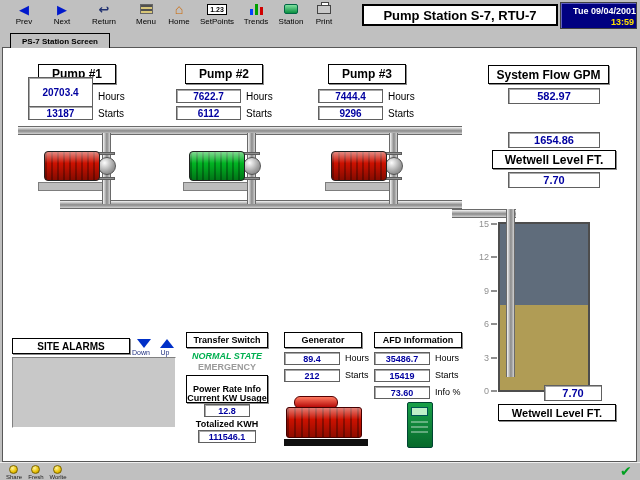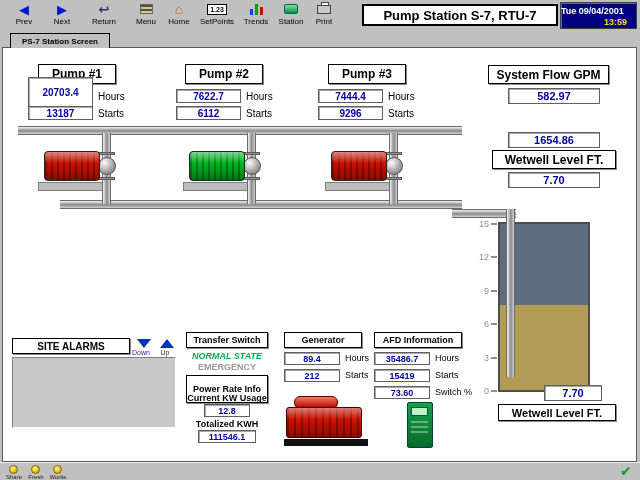--- a/index.html
+++ b/index.html
@@ -7,22 +7,22 @@
   .screen { position:relative; width:640px; height:480px; background:#c0c0c0; overflow:hidden; }
   .abs { position:absolute; }
 
   
   .toolbar { position:absolute; left:0; top:0; width:640px; height:32px; background:#c0c0c0; }
   .tbtn { position:absolute; top:1px; height:30px; text-align:center; cursor:pointer; }
   .ticn { height:16px; display:flex; align-items:center; justify-content:center; }
   .tlbl { font-size:8px; color:#000; line-height:9px; }
   .titlebox { position:absolute; background:#fff; border:2px solid #000; display:flex; align-items:center; justify-content:center; font-weight:bold; font-size:13px; }
   .datebox { position:absolute; background:#000080; border:1px solid #404040; box-shadow:inset 1px 1px 0 #6060c0; }
-  .dateline { font-size:9px; font-weight:bold; color:#ffffff; text-align:left; margin-top:3px; }
-  .timeline { font-size:9px; font-weight:bold; color:#ffe000; text-align:right; padding-right:9px; margin-top:1px; }
+  .dateline { font-size:9px; font-weight:bold; color:#ffffff; text-align:right; margin-top:3px; }
+  .timeline { font-size:9px; font-weight:bold; color:#ffe000; text-align:right; padding-right:2px; margin-top:1px; }
 
   .tab { position:absolute; left:10px; top:33px; width:100px; height:15px; background:#c0c0c0; border:1px solid #000; border-bottom:none; font-size:8px; font-weight:bold; text-align:center; padding-top:3px; z-index:4; }
   .main { position:absolute; left:2px; top:47px; width:635px; height:415px; background:#ffffff; border:1px solid #585858; }
 
   .hbox { position:absolute; background:#fff; border:1px solid #000; box-shadow:1px 1px 0 #8a8a8a; font-weight:bold; color:#000; display:flex; align-items:center; justify-content:center; font-size:12px; z-index:5; }
   .vbox { position:absolute; background:#fff; border:1px solid #606060; box-shadow:inset 1px 1px 0 #a8a8a8; color:#0000a0; font-weight:bold; font-size:10px; display:flex; align-items:center; justify-content:center; z-index:5; }
   .lbl { position:absolute; font-size:10px; color:#000; z-index:5; }
 
   
   .pipe-h { position:absolute; height:9px; background:linear-gradient(180deg,#f4f4f4,#8a8a8a 55%,#d2d2d2); border-top:1px solid #6a6a6a; border-bottom:1px solid #6a6a6a; z-index:2; }
@@ -216,21 +216,21 @@
     <div style="position:absolute;left:2px;top:13px;width:76px;height:31px;border-radius:3px;border:1px solid #400;background:linear-gradient(180deg,rgba(255,255,255,.45),rgba(255,255,255,0) 40%,rgba(0,0,0,.3)),repeating-linear-gradient(90deg,rgba(0,0,0,.3) 0 2px,rgba(0,0,0,0) 2px 7px),#cc1100"></div>
     <div style="position:absolute;left:0;top:45px;width:84px;height:7px;background:#101010"></div>
   </div>
 
   <div class="hbox" style="left:374px;top:332px;width:88px;height:16px;font-size:9px">AFD Information</div>
   <div class="vbox" style="left:374px;top:352px;width:56px;height:13px;font-size:9px">35486.7</div>
   <div class="lbl" style="left:435px;top:353px;font-size:9px">Hours</div>
   <div class="vbox" style="left:374px;top:369px;width:56px;height:13px;font-size:9px">15419</div>
   <div class="lbl" style="left:435px;top:370px;font-size:9px">Starts</div>
   <div class="vbox" style="left:374px;top:386px;width:56px;height:13px;font-size:9px">73.60</div>
-  <div class="lbl" style="left:435px;top:387px;font-size:9px">Switch %</div>
+  <div class="lbl" style="left:435px;top:387px;font-size:9px">Info %</div>
 
   <div class="abs" style="left:407px;top:402px;width:26px;height:46px;z-index:5">
     <div style="position:absolute;left:0;top:0;width:26px;height:46px;background:linear-gradient(180deg,#18a048,#076a2c);border:1px solid #043;border-radius:2px"></div>
     <div style="position:absolute;left:4px;top:5px;width:17px;height:9px;background:#bff0c8;border:1px solid #055"></div>
     <div style="position:absolute;left:4px;top:19px;width:17px;height:14px;background:repeating-linear-gradient(180deg,rgba(255,255,255,.35) 0 2px,rgba(0,0,0,0) 2px 5px)"></div>
   </div>
 
   <div class="taskbar">
     <div class="ball" style="left:9px;top:2px"></div>
     <div class="ball-lbl" style="left:1px;top:11px">Share</div>

